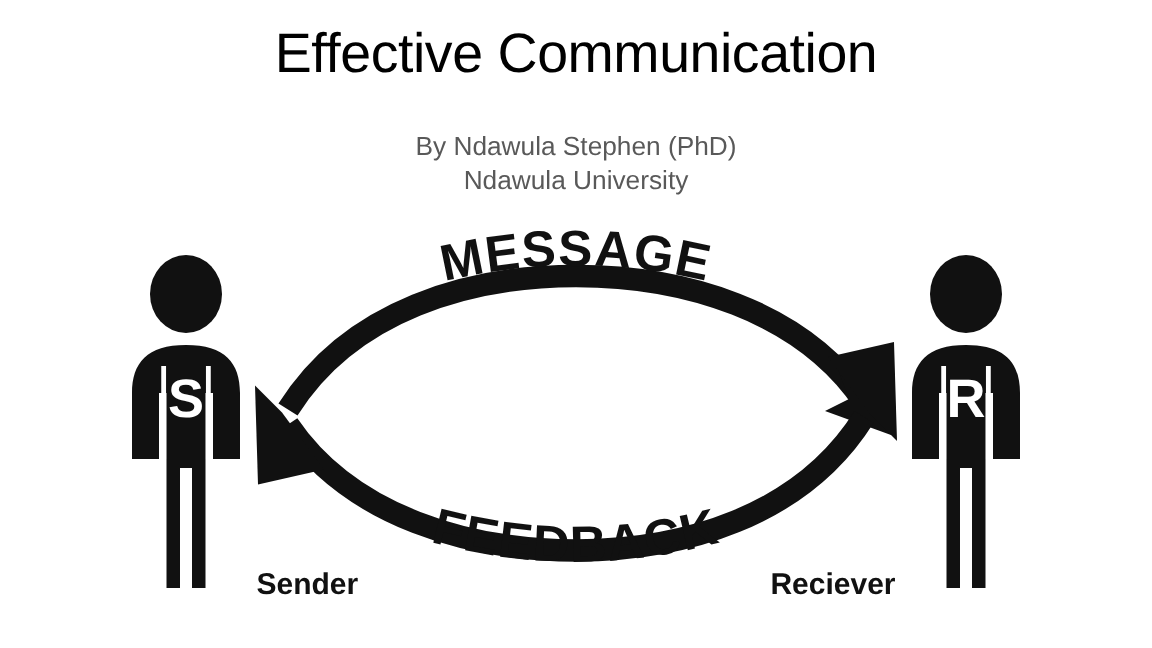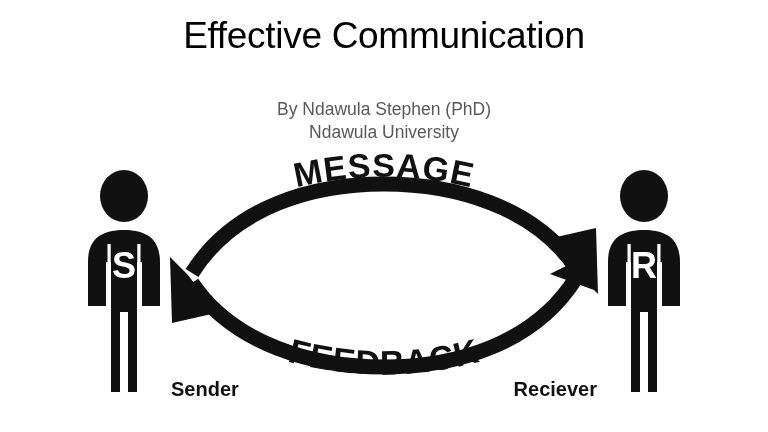--- a/index.html
+++ b/index.html
@@ -39,21 +39,20 @@
     position: absolute;
     top: 86px;
     left: 0;
     width: 768px;
     text-align: center;
     font-family: "Liberation Sans", sans-serif;
     font-size: 17.5px;
     line-height: 23px;
     color: #595959;
     font-weight: 400;
-    margin-top: 12px;
   }
   .subtitle div { display: block; }
   .diagram {
     position: absolute;
     left: 84px;
     top: 138px;
     width: 600px;
     height: 285px;
   }
   .diagram svg { display: block; }

